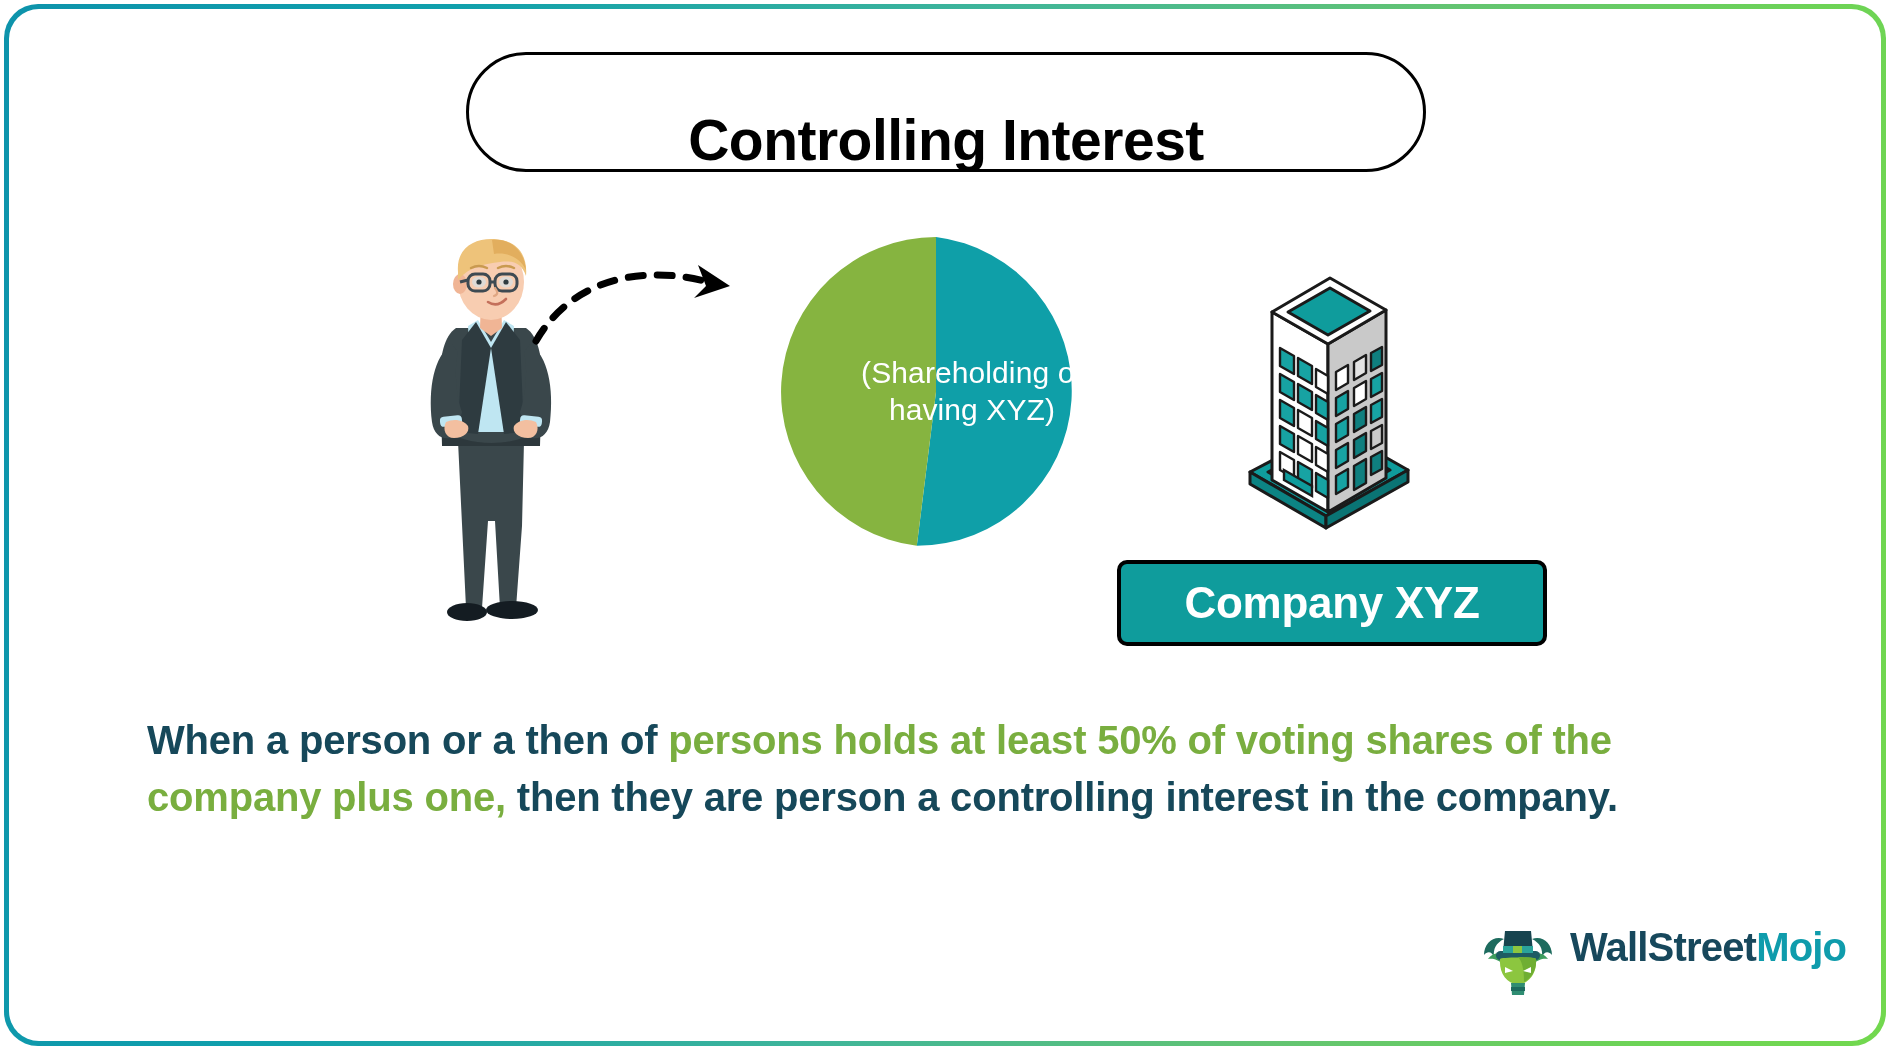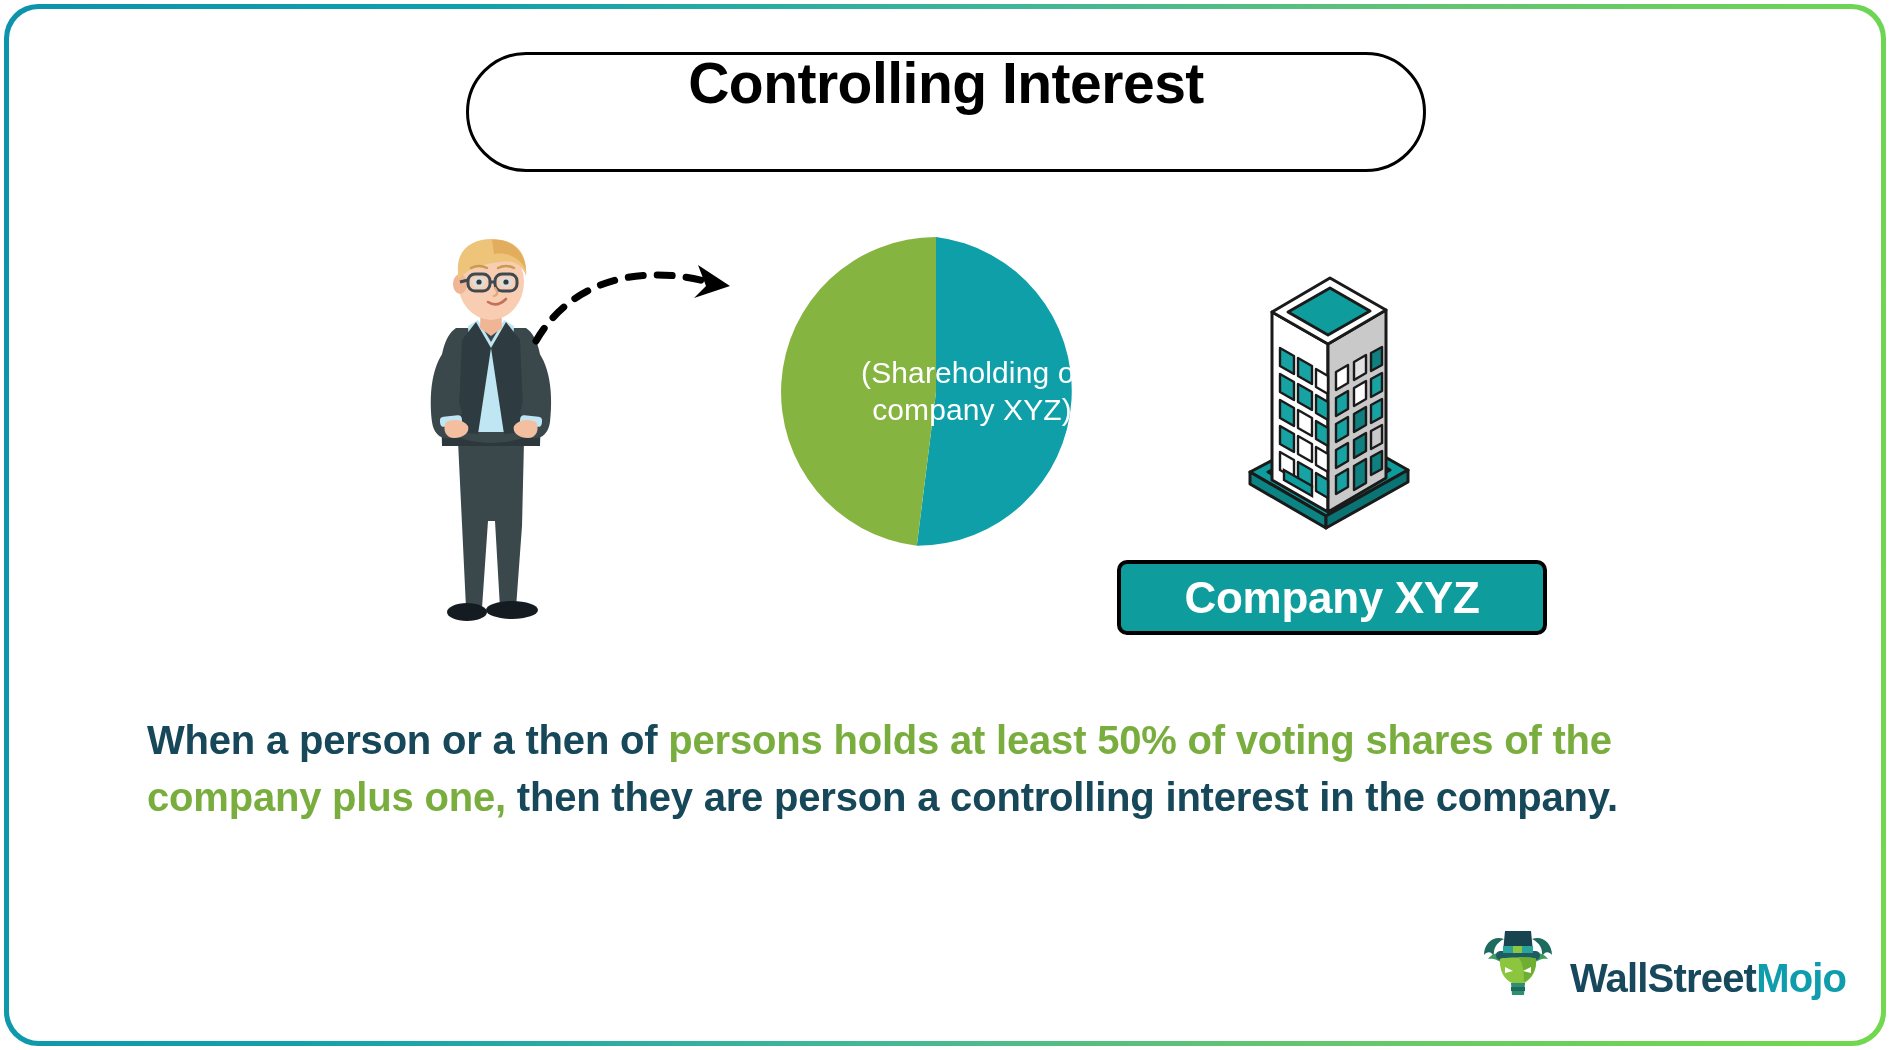--- a/index.html
+++ b/index.html
@@ -52,21 +52,21 @@
   .title-pill {
     position: absolute;
     left: 466px;
     top: 52px;
     width: 960px;
     height: 120px;
     border: 3px solid #000000;
     border-radius: 62px;
     background: #ffffff;
     display: flex;
-    align-items: flex-start;
+    align-items: flex-end;
     justify-content: center;
     box-sizing: border-box;
   }
   .title-text {
     font-size: 57px;
     font-weight: 700;
     color: #000000;
     letter-spacing: -0.5px;
     line-height: 1;
     white-space: nowrap;
@@ -121,21 +121,21 @@
     width: 180px;
     height: 290px;
   }
 
   
   .company-btn {
     position: absolute;
     left: 1117px;
     top: 560px;
     width: 430px;
-    height: 75px;
+    height: 86px;
     background: #0f9c9c;
     border: 4px solid #000000;
     border-radius: 10px;
     display: flex;
     align-items: center;
     justify-content: center;
     box-sizing: border-box;
   }
   .company-btn-label {
     font-size: 44px;
@@ -159,21 +159,21 @@
   }
   .hl { color: #79ae3f; }
 
   
   .logo {
     position: absolute;
     left: 1480px;
     top: 925px;
     height: 76px;
     display: flex;
-    align-items: flex-end;
+    align-items: flex-start;
     gap: 14px;
   }
   .logo-mark { width: 76px; height: 76px; flex: 0 0 auto; }
   .logo-text {
     font-size: 40px;
     font-weight: 700;
     letter-spacing: -0.8px;
     white-space: nowrap;
   }
   .logo-wall { color: #17485c; }
@@ -253,21 +253,21 @@
     </svg>
 
     <svg class="pie-wrap" viewBox="0 0 310 310" xmlns="http://www.w3.org/2000/svg">
 
       <path d="M155 155 L155 0 A155 155 0 0 1 135.8 308.8 Z" fill="#0f9fa8"></path>
 
       <path d="M155 155 L135.8 308.8 A155 155 0 0 1 155 0 Z" fill="#86b440"></path>
     </svg>
     <div class="pie-label">
       <div>(Shareholding of</div>
-      <div>company XYZ)</div>
+      <div>having XYZ)</div>
     </div>
 
     <svg class="building" viewBox="0 0 180 290" xmlns="http://www.w3.org/2000/svg">
       <g stroke="#1a1a1a" stroke-width="3" stroke-linejoin="round">
 
         <path d="M12 232 L88 276 L170 230 L96 188 Z" fill="#0f9c9c"></path>
         <path d="M12 232 L12 244 L88 288 L88 276 Z" fill="#0c8484"></path>
         <path d="M88 276 L88 288 L170 242 L170 230 Z" fill="#0a7474"></path>
         <path d="M30 232 L88 266 L152 230 L96 198 Z" fill="#ffffff"></path>
 

